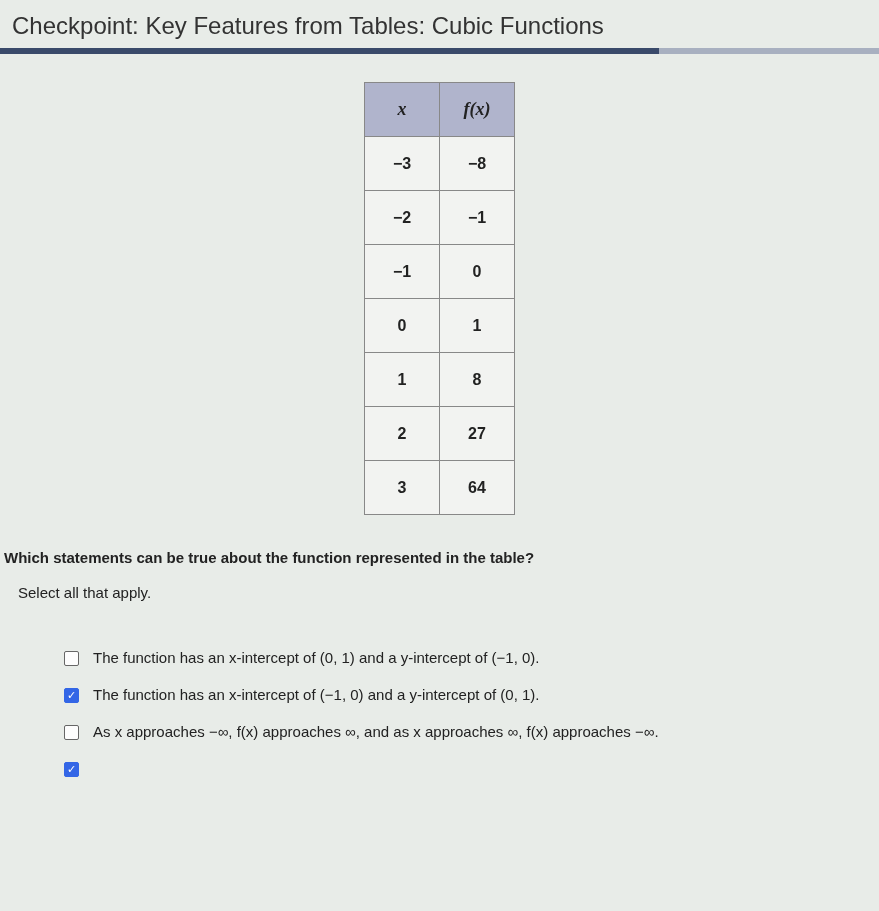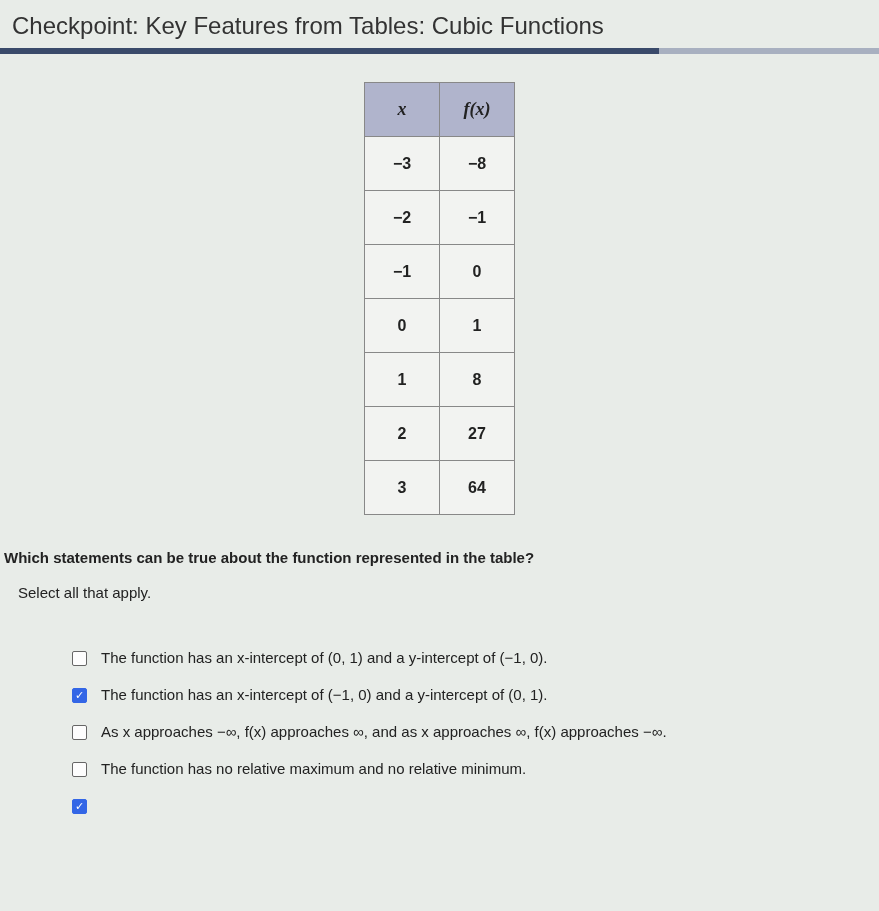--- a/index.html
+++ b/index.html
@@ -57,21 +57,20 @@
     font-size: 15px;
     padding-left: 18px;
     color: #222;
     margin-bottom: 48px;
   }
   .options {
     padding-left: 64px;
     display: flex;
     flex-direction: column;
     gap: 20px;
-    margin-left: 8px;
   }
   .option {
     display: flex;
     align-items: flex-start;
     gap: 14px;
     font-size: 15px;
     color: #222;
   }
   .checkbox {
     width: 15px;
@@ -149,19 +148,15 @@
   </div>
   <div class="option">
     <div class="checkbox checked">✓</div>
     <span>The function has an x-intercept of (−1, 0) and a y-intercept of (0, 1).</span>
   </div>
   <div class="option">
     <div class="checkbox"></div>
     <span>As x approaches −∞, f(x) approaches ∞, and as x approaches ∞, f(x) approaches −∞.</span>
   </div>
   <div class="option">
-    <div class="checkbox"></div>
-    <span>The function has no relative maximum and no relative minimum.</span>
-  </div>
-  <div class="option">
     <div class="checkbox checked">✓</div>
   </div>
 </div>
 
 </body></html>

